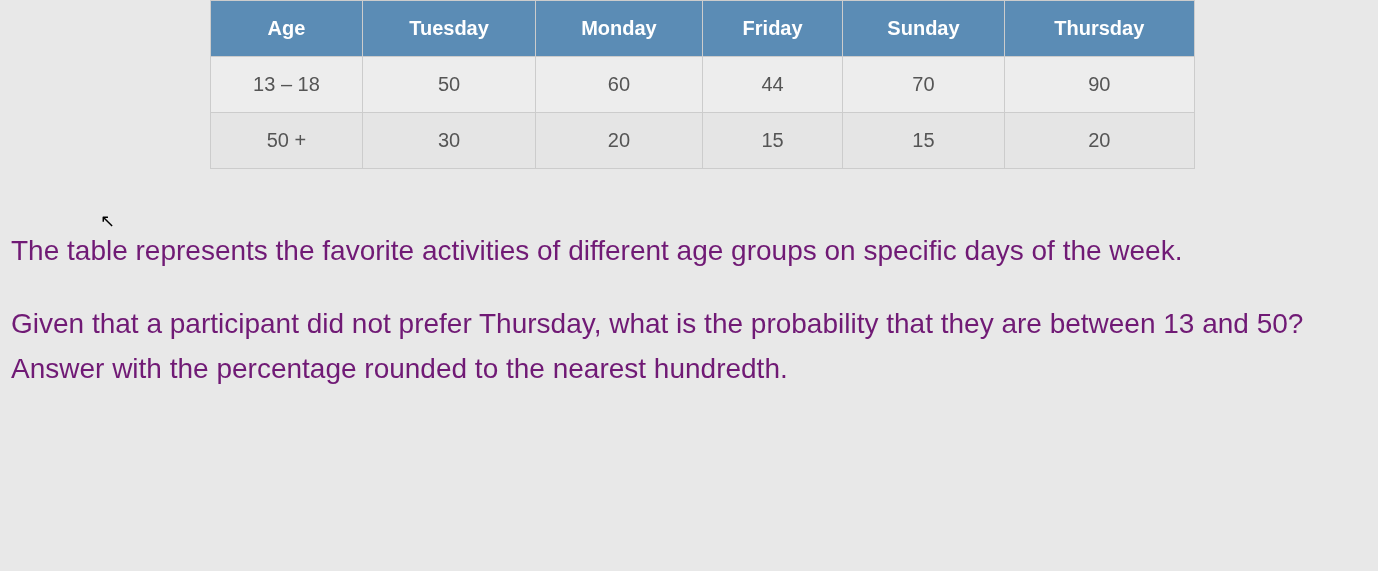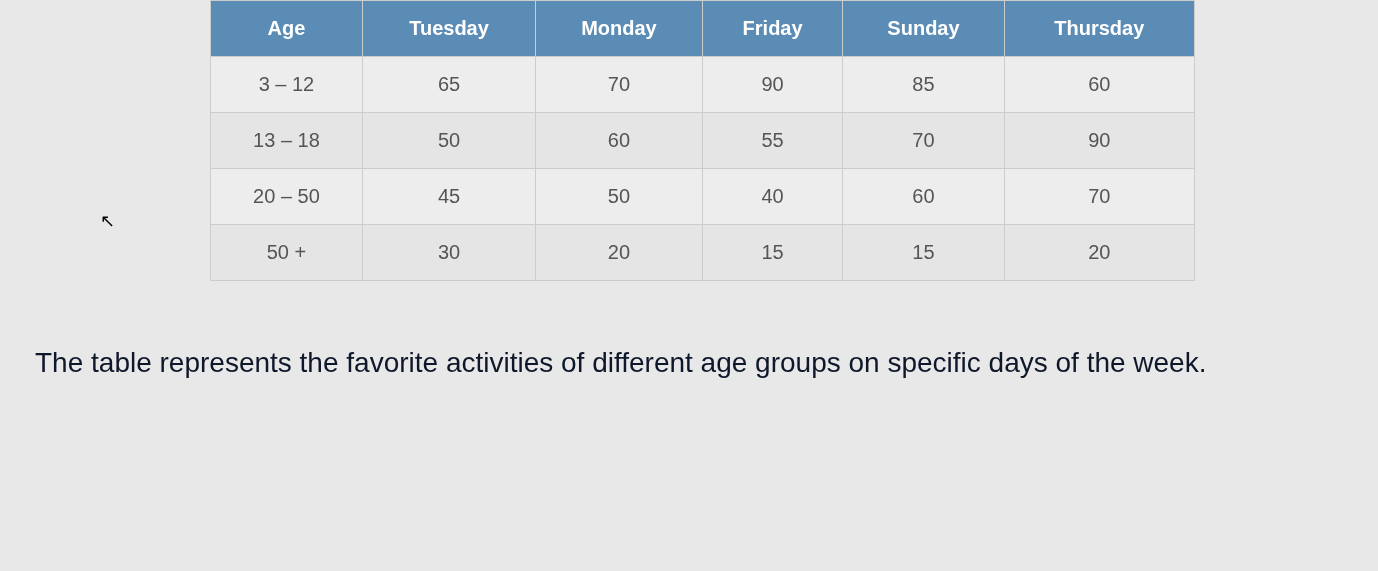--- a/index.html
+++ b/index.html
@@ -49,24 +49,24 @@
       font-size: 20px;
       color: #555555;
       border: 1px solid #cccccc;
       background: #ededed;
     }
     tr:nth-child(even) td {
       background: #e5e5e5;
     }
     .question {
       margin-top: 60px;
-      margin-left: 35px;
+      margin-left: 11px;
       margin-right: 20px;
       font-size: 28px;
-      color: #0f172a;
+      color: #701a75;
       line-height: 1.6;
     }
     .question p {
       margin-bottom: 28px;
     }
   </style>
 </head>
 <body>
 
 <div class="cursor">↖</div>
@@ -78,50 +78,35 @@
         <th>Age</th>
         <th>Tuesday</th>
         <th>Monday</th>
         <th>Friday</th>
         <th>Sunday</th>
         <th>Thursday</th>
       </tr>
     </thead>
     <tbody>
       <tr>
-        <td>3 – 12</td>
-        <td>65</td>
-        <td>70</td>
-        <td>90</td>
-        <td>85</td>
-        <td>60</td>
-      </tr>
-      <tr>
         <td>13 – 18</td>
         <td>50</td>
         <td>60</td>
-        <td>55</td>
+        <td>44</td>
         <td>70</td>
         <td>90</td>
-      </tr>
-      <tr>
-        <td>20 – 50</td>
-        <td>45</td>
-        <td>50</td>
-        <td>40</td>
-        <td>60</td>
-        <td>70</td>
       </tr>
       <tr>
         <td>50 +</td>
         <td>30</td>
         <td>20</td>
         <td>15</td>
         <td>15</td>
         <td>20</td>
       </tr>
     </tbody>
   </table>
 </div>
 
 <div class="question">
   <p>The table represents the favorite activities of different age groups on specific days of the week.</p>
+  <p>Given that a participant did not prefer Thursday, what is the probability that they are between 13 and 50? Answer with the percentage rounded to the nearest hundredth.</p>
 </div>
 
 </body></html>

